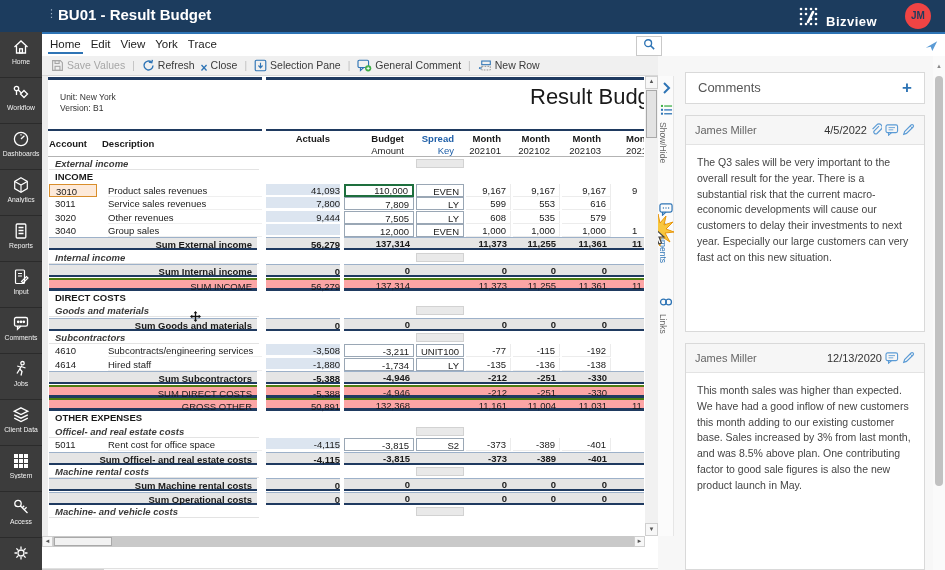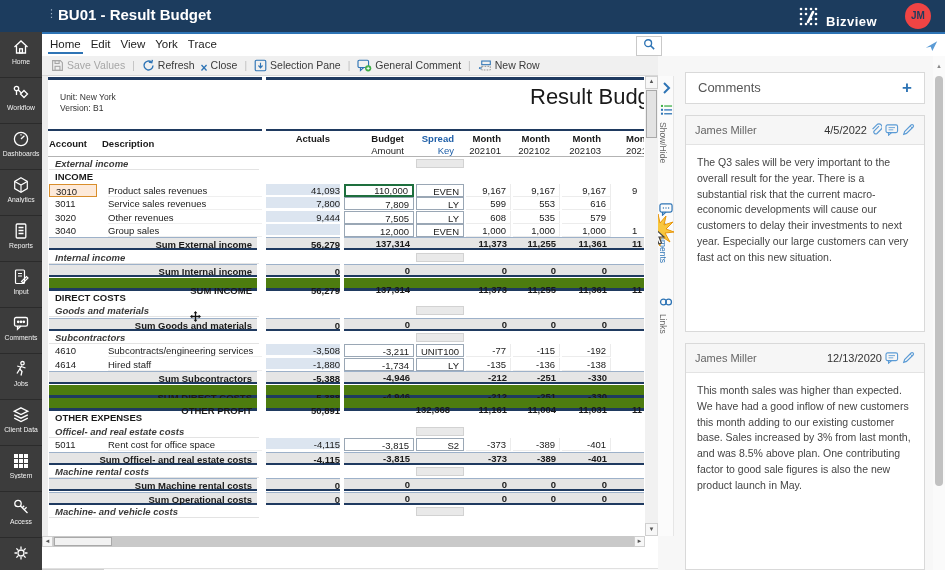--- a/index.html
+++ b/index.html
@@ -62,21 +62,21 @@
   .c-spr{left:368px;width:48px;padding-right:4px;}
   .c-m1{left:418px;width:45px;padding-right:4px;}
   .c-m2{left:465px;width:47px;padding-right:4px;}
   .c-m3{left:514px;width:49px;padding-right:4px;}
   .c-m4{left:584px;width:40px;text-align:left;}
   .editbox{border:1px solid #9aa7b5;background:#fff;}
   .mcell{border-right:1px solid #ececec;border-bottom:1px solid #ececec;}
   .selacct{background:#fdeada;border:1px solid #d98e2b;}
   .selbud{border:2px solid #1e6f3e;line-height:10px;}
   .sumpiece{background:#e5e5e5;border-top:1px solid #9db1c9;border-bottom:2px solid #1f3a60;font-weight:bold;}
-  .grandpiece{background:#4d7c0f;border-top:6px solid #4d7c0f;border-bottom:3px solid #1f3a60;font-weight:bold;}
+  .grandpiece{background:#fca5a5;border-top:2px solid #4d7c0f;border-bottom:3px solid #1f3a60;font-weight:normal;}
   .band{left:296px;width:304px;}
   .bval{position:absolute;top:0;height:12px;line-height:11px;text-align:right;white-space:nowrap;}
   .sprghost{left:368px;width:48px;height:9px;top:2px;background:#e9e9e9;border:1px solid #d2d2d2;}
   
   .sb{background:#f1f1f1;}
   .sb-arrow{position:absolute;background:#f7f7f7;border:1px solid #cfcfcf;box-sizing:border-box;
             color:#555;font-size:6px;text-align:center;line-height:9px;}
   .sb-thumb{position:absolute;background:#e3e3e3;border:1px solid #a9a9a9;box-sizing:border-box;}
   #vscroll{left:645px;top:76px;width:13px;height:460px;}
   #hscroll{left:42px;top:536px;width:603px;height:11px;background:#c9c9c9;}
@@ -416,24 +416,24 @@
         <span class="cell c-sumdesc grandpiece">SUM DIRECT COSTS</span>
         <span class="cell c-act num grandpiece">-5,388</span>
         <span class="cell band grandpiece">
           <span class="bval" style="left: 0px; width: 66px;">-4,946</span>
           <span class="bval" style="left: 122px; width: 41px;">-212</span>
           <span class="bval" style="left: 169px; width: 43px;">-251</span>
           <span class="bval" style="left: 218px; width: 45px;">-330</span>
         </span>
       </div>
       <div class="srow grand">
-        <span class="cell c-sumdesc grandpiece">OTHER PROFIT</span>
+        <span class="cell c-sumdesc grandpiece">GROSS OTHER</span>
         <span class="cell c-act num grandpiece">50,891</span>
         <span class="cell band grandpiece">
-          <span class="bval" style="left: 8px; width: 66px; padding-left: 32px;">132,368</span>
+          <span class="bval" style="left: 0px; width: 66px;">132,368</span>
           <span class="bval" style="left: 122px; width: 41px;">11,161</span>
           <span class="bval" style="left: 169px; width: 43px;">11,004</span>
           <span class="bval" style="left: 218px; width: 45px;">11,031</span>
           <span class="bval" style="left: 288px; width: 14px; text-align: left;">11</span>
         </span>
       </div>
       <div class="srow section">
         <span class="cell c-descfull">OTHER EXPENSES</span>
       </div>
       <div class="srow group">

